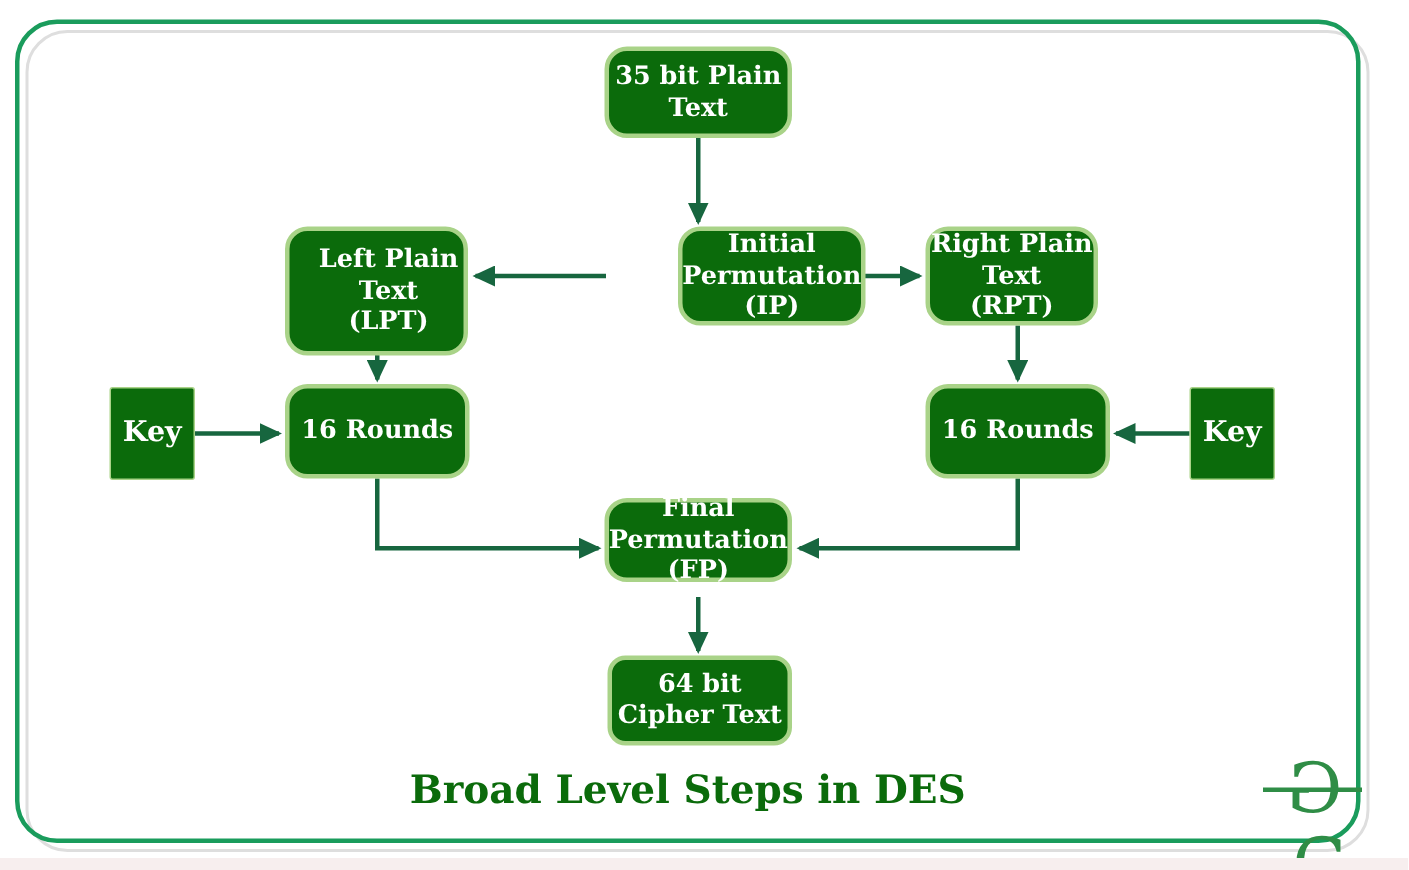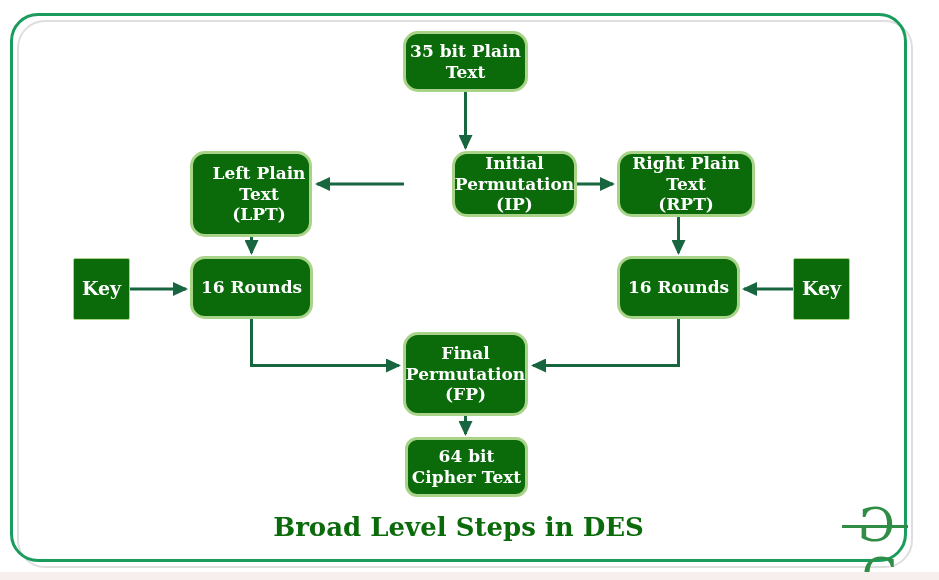--- a/index.html
+++ b/index.html
@@ -73,26 +73,26 @@
     white-space: pre-line;
   }
   .node.key {
     border-radius: 2px;
     border-width: 1px;
     font-size: 19px;
   }
   #node-plain          { left: 403px; top:  31px; width: 125px; height: 61px; }
   #node-lpt            { left: 190px; top: 151px; width: 122px; height: 86px; padding-left: 16px; }
   #node-ip             { left: 404px; top: 151px; width: 125px; height: 66px; margin-left: 48px; }
-  #node-rpt            { left: 617px; top: 151px; width: 138px; height: 66px; }
+  #node-rpt            { left: 617px; top: 151px; width: 115px; height: 66px; }
   #node-key-left       { left:  73px; top: 258px; width:  57px; height: 62px; }
   #node-rounds-left    { left: 190px; top: 256px; width: 123px; height: 63px; }
   #node-rounds-right   { left: 617px; top: 256px; width: 123px; height: 63px; }
   #node-key-right      { left: 793px; top: 258px; width:  57px; height: 62px; }
-  #node-fp             { left: 403px; top: 332px; width: 125px; height: 84px; }
+  #node-fp             { left: 403px; top: 332px; width: 125px; height: 56px; }
   #node-cipher         { left: 405px; top: 437px; width: 123px; height: 60px; border-radius: 12px; }
   .diagram-title {
     position: absolute;
     left: 10px; top: 512px;
     width: 897px;
     text-align: center;
     font-weight: bold;
     font-size: 26px;
     color: var(--title_text);
   }

